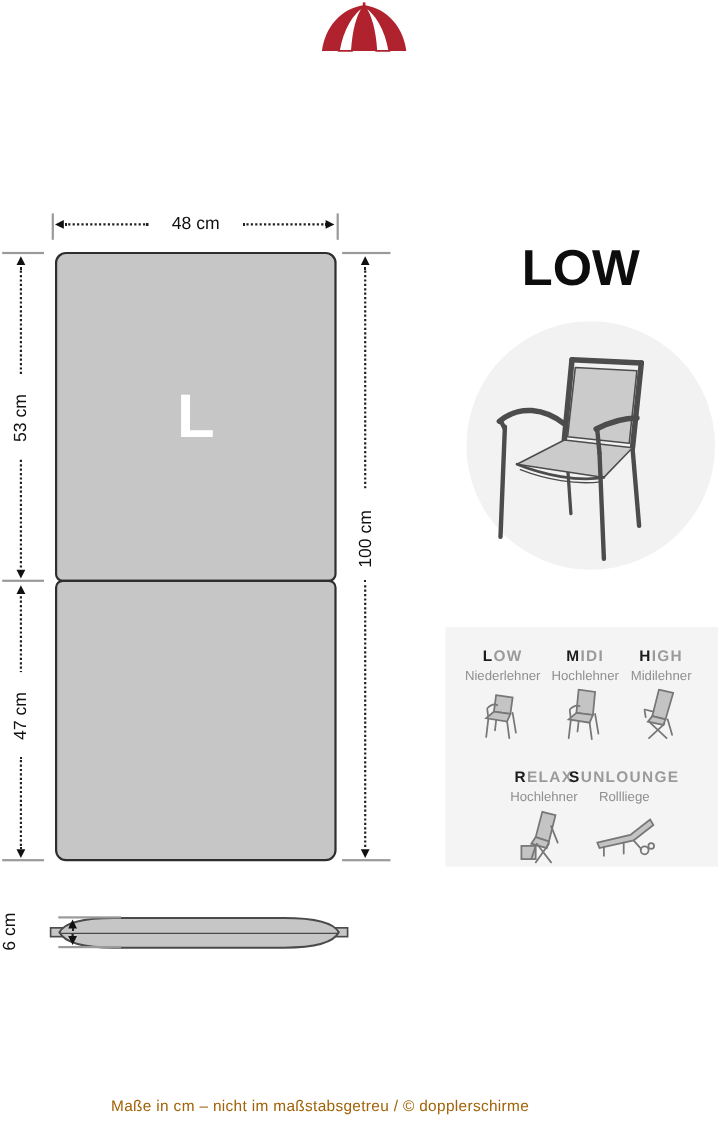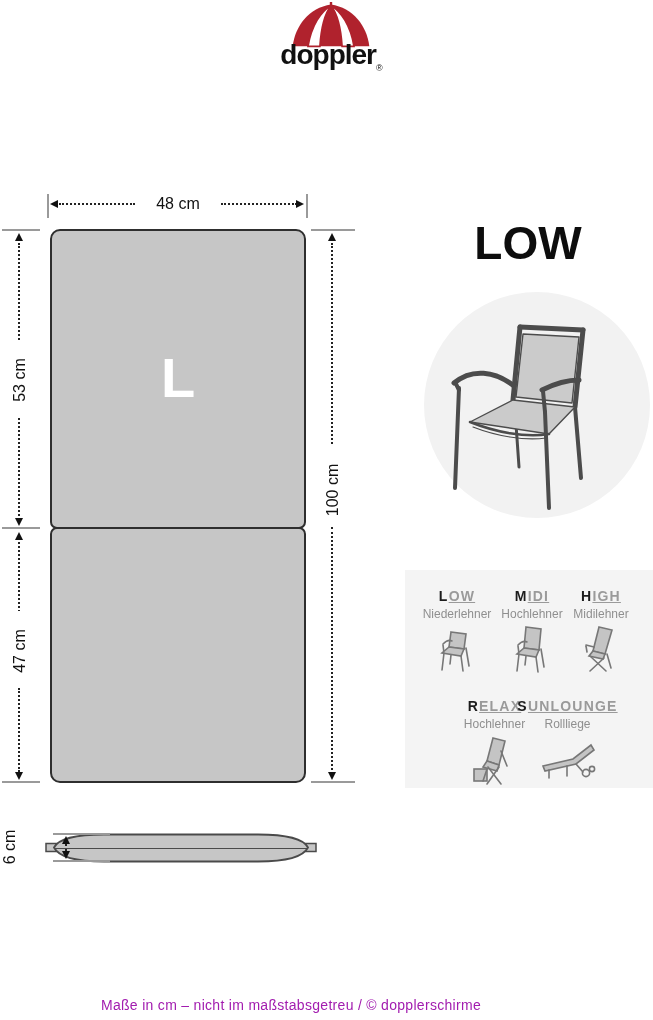--- a/index.html
+++ b/index.html
@@ -44,41 +44,40 @@
     font-size:56px;font-weight:800;color:#fff;line-height:1;}
   
   .low-title{position:absolute;left:420px;top:220px;width:216px;text-align:center;
     font-size:46px;font-weight:900;letter-spacing:0;color:#0d0d0d;line-height:1;}
   .chair-circle{position:absolute;left:424px;top:292px;width:226px;height:226px;border-radius:50%;background:var(--circle-gray);}
   .chair-main{position:absolute;left:450px;top:310px;}
   
   .types-panel{position:absolute;left:405px;top:570px;width:248px;height:218px;background:var(--panel-gray);}
   .type-item{position:absolute;text-align:center;}
   .type-name{font-size:14px;font-weight:700;letter-spacing:1.2px;color:#1c1c1c;line-height:1.2;}
-  .type-name .rest{color:var(--label-gray);text-decoration:underline;}
+  .type-name .rest{color:var(--label-gray);}
   .type-sub{font-size:12px;color:var(--sub-gray);margin-top:2px;line-height:1.2;}
   .type-icon{margin-top:5px;height:48px;display:flex;align-items:flex-start;justify-content:center;}
   
   .footer{position:absolute;left:0;top:997px;width:582px;text-align:center;
-    font-size:14px;color:#a21caf;letter-spacing:0.3px;}
+    font-size:14px;color:#a16207;letter-spacing:0.3px;}
   svg{display:block;}
 </style>
 </head>
 <body>
 
 <div class="page">
 
   <div class="logo">
     <svg width="88" height="46" viewBox="0 0 100 54">
       <rect x="48.6" y="0" width="2.8" height="7" fill="var(--brand-red)"></rect>
       <path d="M50,3 C24,7 8,28 5,52 L95,52 C92,28 76,7 50,3 Z" fill="var(--brand-red)"></path>
       <path d="M50,4 C38,11 27,28 23,52 L37,52 C38.5,28 44,12 50,4 Z" fill="#fff" stroke="var(--brand-red)" stroke-width="2"></path>
       <path d="M50,4 C62,11 73,28 77,52 L63,52 C61.5,28 56,12 50,4 Z" fill="#fff" stroke="var(--brand-red)" stroke-width="2"></path>
     </svg>
-    <div class="logo-text"><span>doppler</span><span class="logo-reg">®</span></div>
   </div>
 
   <div class="tick-v" style="left:47px;top:194px;height:24px;"></div>
   <div class="tick-v" style="left:306px;top:194px;height:24px;"></div>
   <div class="arr left" style="left:50px;top:200px;"></div>
   <div class="dot-h" style="left:59px;top:203px;width:76px;"></div>
   <div class="dim-label" style="left:135px;top:195px;width:86px;">48 cm</div>
   <div class="dot-h" style="left:221px;top:203px;width:76px;"></div>
   <div class="arr right" style="left:296px;top:200px;"></div>
 

